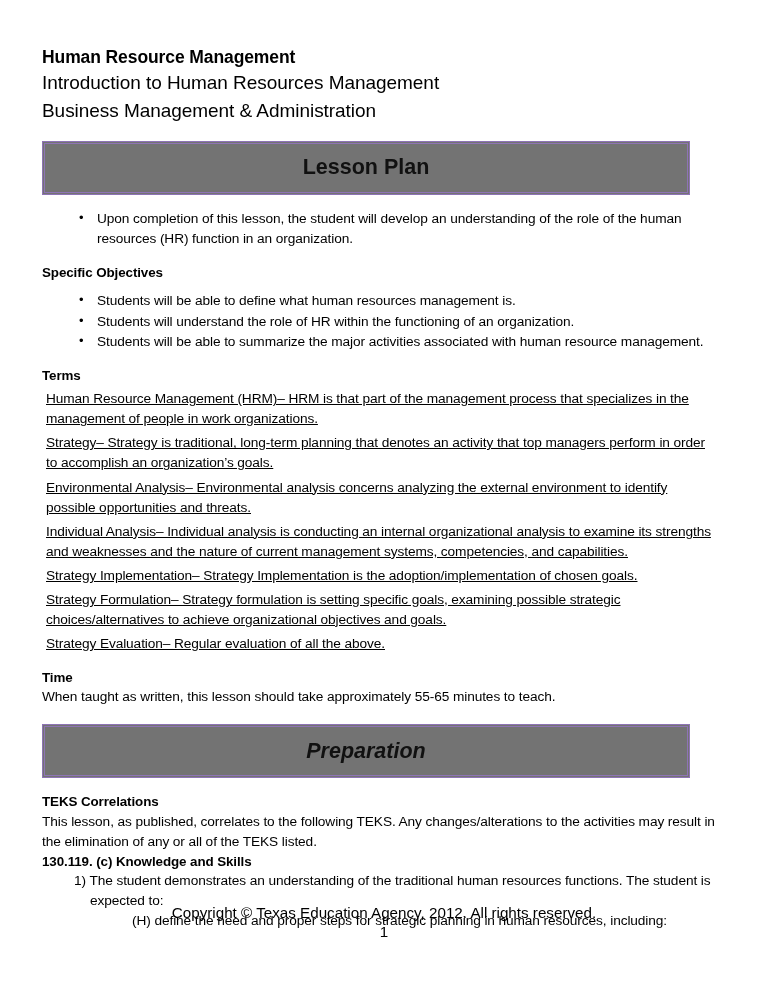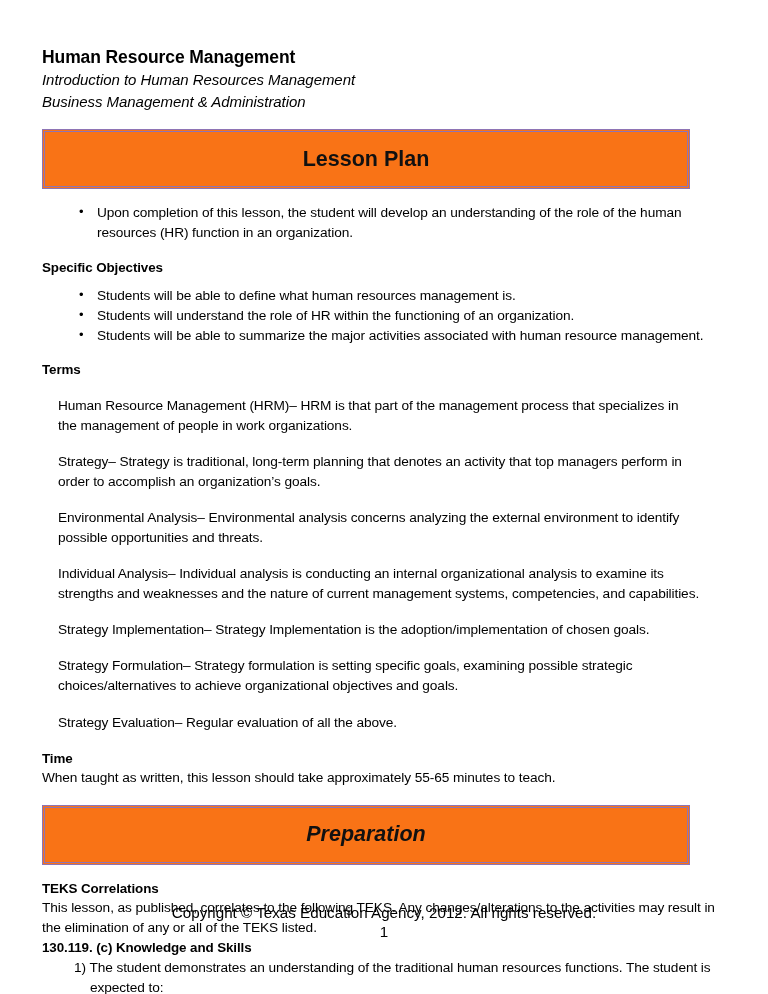--- a/index.html
+++ b/index.html
@@ -27,38 +27,37 @@
 
   
   .doc-title {
     font-size: 17.5px;
     font-weight: bold;
     letter-spacing: -0.1px;
     line-height: 1.28;
     margin: 0 0 1px 0;
   }
   .doc-subtitle {
-    font-size: 15px;
-    font-style: italic;
+    font-size: 19px;
     line-height: 1.43;
     margin: 0;
     letter-spacing: -0.05px;
   }
 
   
   .banner {
     margin-top: 17px;
-    height: 60px;
+    height: 54px;
     box-sizing: border-box;
     border: 3px double #8e74b5;
     outline: 0;
     display: flex;
     align-items: center;
     justify-content: center;
-    background: #f97316;
+    background: #737373;
     width: 648px;
   }
   .banner-text {
     font-size: 21.5px;
     font-weight: bold;
     line-height: 1;
     letter-spacing: 0px;
     color: #111111;
   }
   .banner-text.italic { font-style: italic; }
@@ -95,21 +94,22 @@
     content: "\2022";
     position: absolute;
     left: 28px;
     top: -1px;
     font-size: 13px;
   }
   .term-line {
     font-size: 13.7px;
     line-height: 1.465;
     letter-spacing: -0.1px;
-    margin: 16px;
+    margin: 4px;
+    text-decoration: underline;
   }
   .terms-body { margin-top: 0; }
 
   .indent-1 {
     font-size: 13.7px;
     line-height: 1.46;
     letter-spacing: -0.1px;
     margin: 0;
     padding-left: 48px;
     text-indent: -16px;

